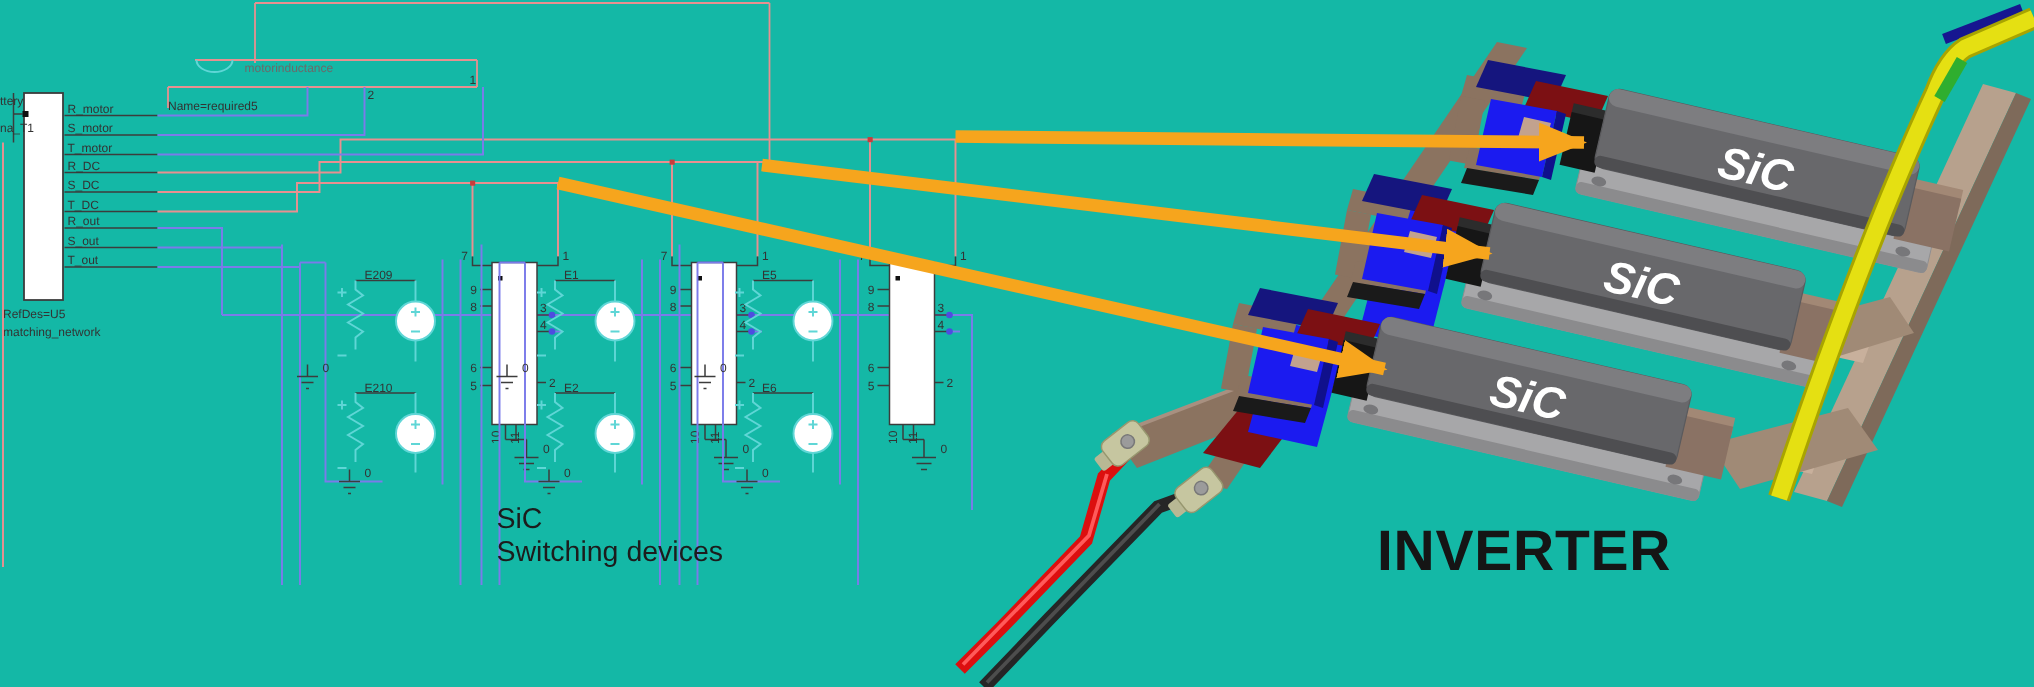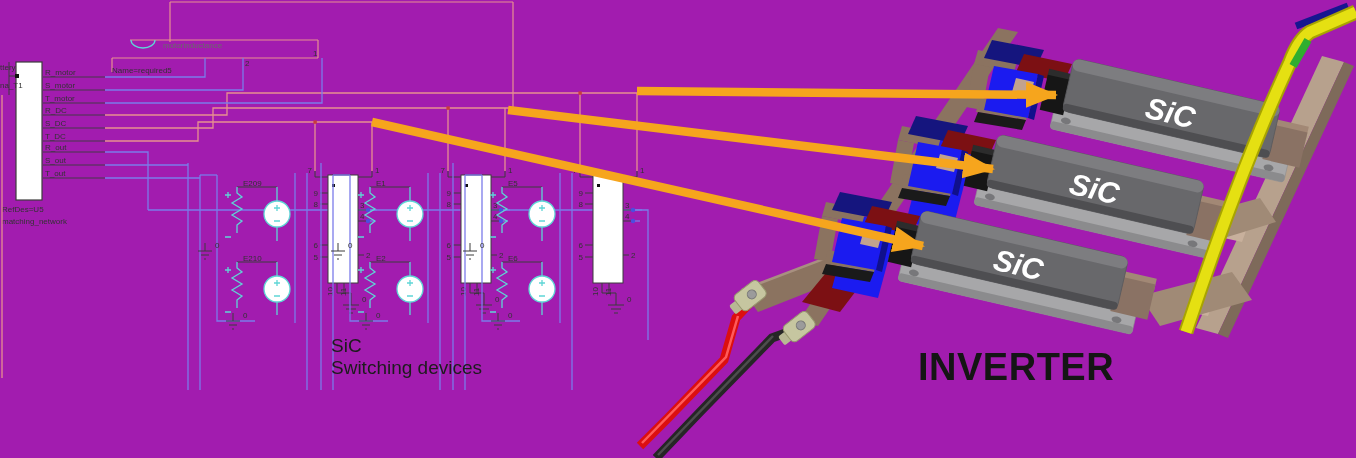--- a/index.html
+++ b/index.html
@@ -1,16 +1,16 @@
 <!DOCTYPE html>
 <html><head>
 <meta charset="utf-8">
 <style>
   html,body{margin:0;padding:0;background:#fff;}
-  .stage{position:relative;width:1356px;height:458px;background:#a21caf;overflow:hidden;
+  .stage{position:relative;width:1356px;height:458px;background:#14b8a6;overflow:hidden;
          font-family:"Liberation Sans",sans-serif;}
   svg{position:absolute;left:0;top:0;}
   text{font-family:"Liberation Sans",sans-serif;fill:#333;}
   .t8{font-size:8px;}
   .t8g{font-size:8px;fill:#6a6a6a;}
   .cap{font-size:19px;fill:#1c1c1c;}
   .inv{font-size:38px;font-weight:bold;fill:#151515;letter-spacing:0.5px;}
   .sic{font-size:30px;font-weight:bold;font-style:italic;fill:#ffffff;}
   .end{text-anchor:end;}
   .mid{text-anchor:middle;}

